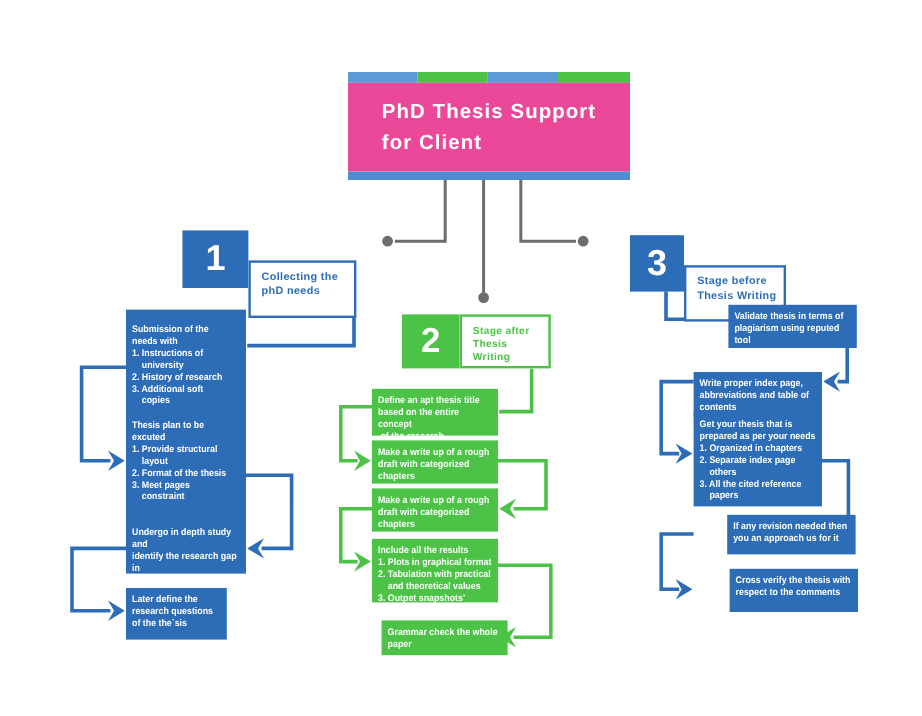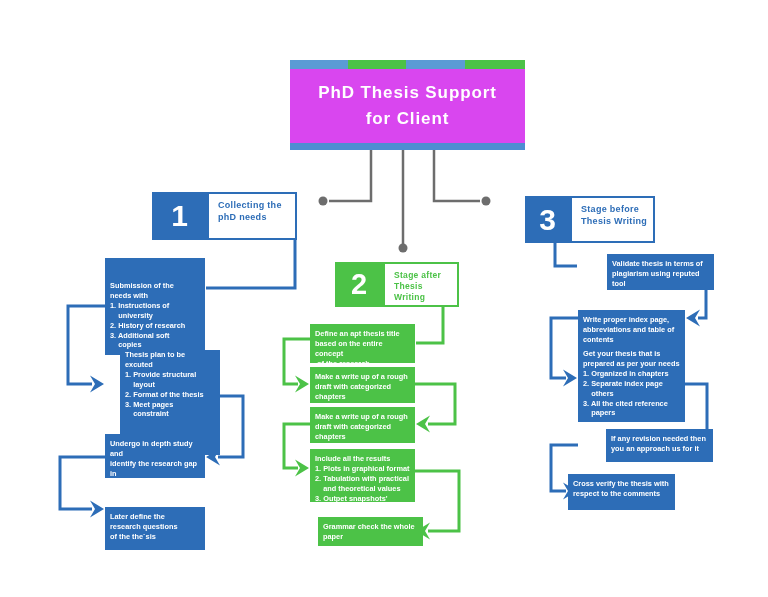--- a/index.html
+++ b/index.html
@@ -6,33 +6,33 @@
   .canvas{position:relative;width:768px;height:597px;background:#ffffff;overflow:hidden;
           font-family:"Liberation Sans","DejaVu Sans",sans-serif;}
   svg.connectors{position:absolute;left:0;top:0;width:768px;height:597px;}
 
   
   .title-box{position:absolute;left:290px;top:60px;width:235px;height:90px;}
   .title-strip{position:absolute;left:0;top:0;width:235px;height:9px;display:flex;}
   .seg{height:9px;}
   .seg-lb{background:#5b9bd5;}
   .seg-gr{background:#4cc247;}
-  .title-text{position:absolute;left:0;top:9px;right:0;bottom:7px;background:#d946ef;color:#ffffff;
-              display:flex;align-items:center;justify-content:center;text-align:center;
+  .title-text{position:absolute;left:0;top:9px;right:0;bottom:7px;background:#ec4899;color:#ffffff;
+              display:flex;align-items:center;justify-content:center;text-align:left;
               white-space:pre-line;font-size:17px;font-weight:600;letter-spacing:0.9px;line-height:1.55;}
   .title-bottom{position:absolute;left:0;bottom:0;right:0;height:7px;background:#4d8dd2;}
 
   
   .hdr-num{position:absolute;display:flex;align-items:center;justify-content:center;
            color:#ffffff;font-weight:600;}
   .hdr-label{position:absolute;background:#ffffff;box-sizing:border-box;padding:6px 4px 0 9px;
              font-weight:bold;white-space:pre-wrap;font-size:9px;line-height:1.3;letter-spacing:0.3px;}
   .blue-bg{background:#2d6db7;}
   .green-bg{background:#4cc247;}
-  .blue-border{border:2.5px solid #2d6db7;color:#2d6db7;}
+  .blue-border{border:2.5px solid #2d6db7;color:#2d6db7;margin-top:25px;}
   .green-border{border:2.5px solid #4cc247;color:#4cc247;}
 
   
   .box{position:absolute;color:#ffffff;font-weight:bold;font-size:8px;line-height:1.24;
        padding:5px 5px;box-sizing:border-box;}
   .inner{display:block;white-space:pre-wrap;transform:scaleX(0.92);transform-origin:0 0;width:109%;}
 </style>
 </head>
 <body>
 
@@ -104,44 +104,44 @@
 phD needs</span></div>
 
   <div class="hdr-num green-bg" style="left:335px;top:262px;width:48px;height:45px;font-size:29px">2</div>
   <div class="hdr-label green-border" style="left:383px;top:262px;width:76px;height:45px;font-size:8.5px"><span>Stage after
 Thesis Writing</span></div>
 
   <div class="hdr-num blue-bg" style="left:525px;top:196px;width:45px;height:47px;font-size:30px">3</div>
   <div class="hdr-label blue-border" style="left:570px;top:196px;width:85px;height:47px"><span>Stage before
 Thesis Writing</span></div>
 
-  <div class="box blue-bg" style="left:105px;top:258px;width:100px;height:97px;padding-top:23px">
+  <div class="box blue-bg" style="left:105px;top:258px;width:100px;height:97px;padding-top:12px">
       <span class="inner">Submission of the
 needs with
 1. Instructions of
     university
 2. History of research
 3. Additional soft
     copies</span>
     </div>
-  <div class="box blue-bg" style="left:120px;top:350px;width:100px;height:105px;padding-top:0">
+  <div class="box blue-bg" style="left:105px;top:350px;width:100px;height:105px;padding-top:0">
       <span class="inner">Thesis plan to be
 excuted
 1. Provide structural
     layout
 2. Format of the thesis
 3. Meet pages
     constraint</span>
     </div>
   <div class="box blue-bg" style="left:105px;top:434px;width:100px;height:44px">
       <span class="inner">Undergo in depth study and
 identify the research gap in
 the field</span>
     </div>
-  <div class="box blue-bg" style="left:105px;top:507px;width:100px;height:43px">
+  <div class="box blue-bg" style="left:105px;top:490px;width:84px;height:43px">
       <span class="inner">Later define the
 research questions
 of the the`sis</span>
     </div>
 
   <div class="box green-bg" style="left:310px;top:324px;width:105px;height:39px">
       <span class="inner">Define an apt thesis title
 based on the entire concept
  of the research</span>
     </div>
@@ -183,18 +183,18 @@
 1. Organized in chapters
 2. Separate index page
     others
 3. All the cited reference
     papers</span>
     </div>
   <div class="box blue-bg" style="left:606px;top:429px;width:107px;height:33px">
       <span class="inner">If any revision needed then
 you an approach us for it</span>
     </div>
-  <div class="box blue-bg" style="left:568px;top:474px;width:107px;height:36px">
+  <div class="box blue-bg" style="left:608px;top:474px;width:107px;height:36px">
       <span class="inner">Cross verify the thesis with
 respect to the comments</span>
     </div>
 
 </div>
 
 </body></html>

